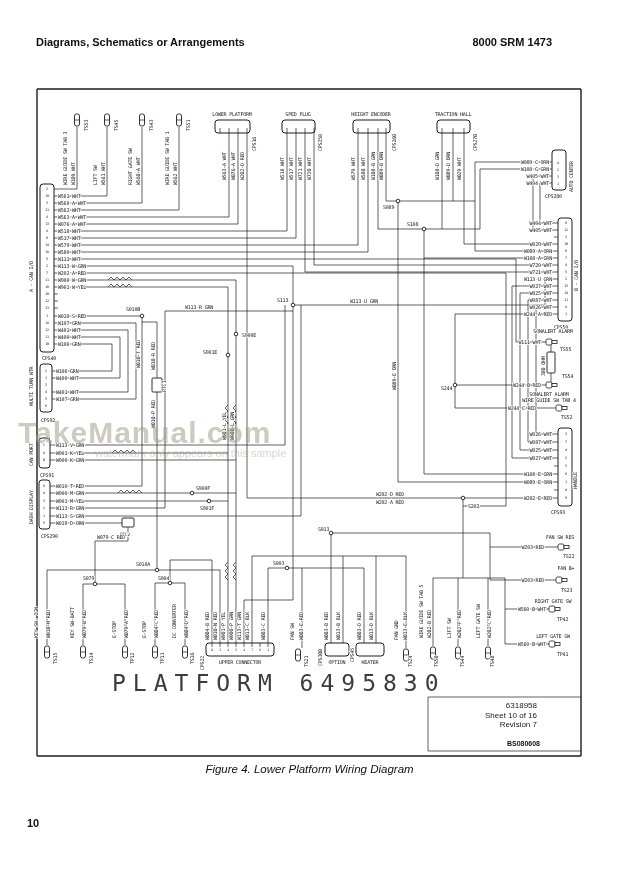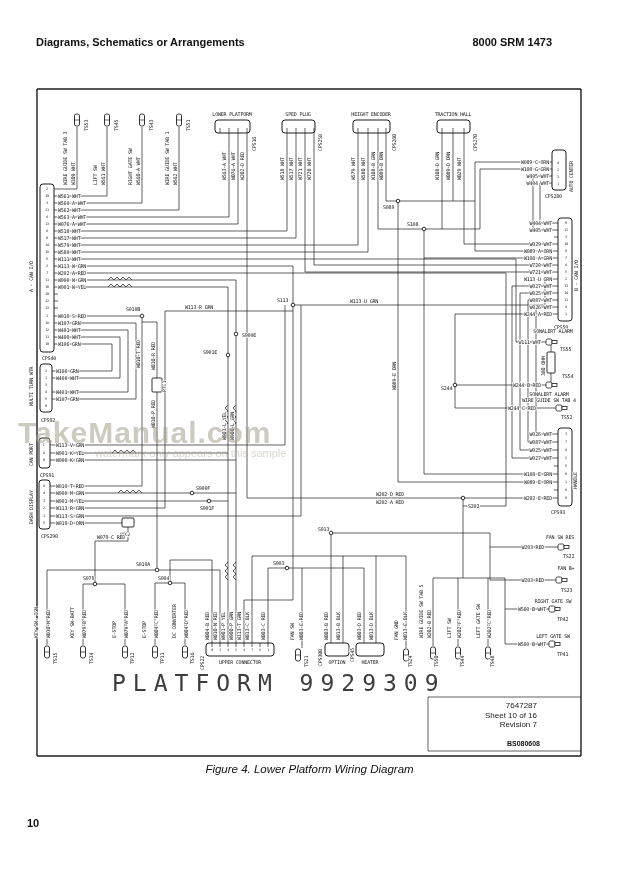--- a/index.html
+++ b/index.html
@@ -580,24 +580,24 @@
       <text x="451" y="638" class="lbl" font-size="5" text-anchor="start" transform="rotate(-90 451 638)">LIFT SW</text>
       <text x="461" y="638" class="lbl" font-size="5" text-anchor="start" transform="rotate(-90 461 638)">W202-F RED</text>
       <text x="464" y="667" class="lbl" font-size="5" text-anchor="start" transform="rotate(-90 464 667)">TS44</text>
       <text x="480" y="638" class="lbl" font-size="5" text-anchor="start" transform="rotate(-90 480 638)">LEFT GATE SW</text>
       <text x="491" y="638" class="lbl" font-size="5" text-anchor="start" transform="rotate(-90 491 638)">W202-C RED</text>
       <text x="494" y="667" class="lbl" font-size="5" text-anchor="start" transform="rotate(-90 494 667)">TS48</text>
     </svg>
 
   <div id="wm1">TakeManual.com</div>
   <div id="wm2">watermark only appears on this sample</div>
-  <div id="platform">PLATFORM 9929309</div>
+  <div id="platform">PLATFORM 6495830</div>
 
   <div id="titleblock">
-    <div>7647287</div>
+    <div>6318958</div>
     <div>Sheet 10 of 16</div>
     <div>Revision 7</div>
   </div>
   <div id="bscode">BS080608</div>
 
   <div id="caption">Figure 4. Lower Platform Wiring Diagram</div>
   <div id="pagenum">10</div>
 </div>
 
 </body></html>

